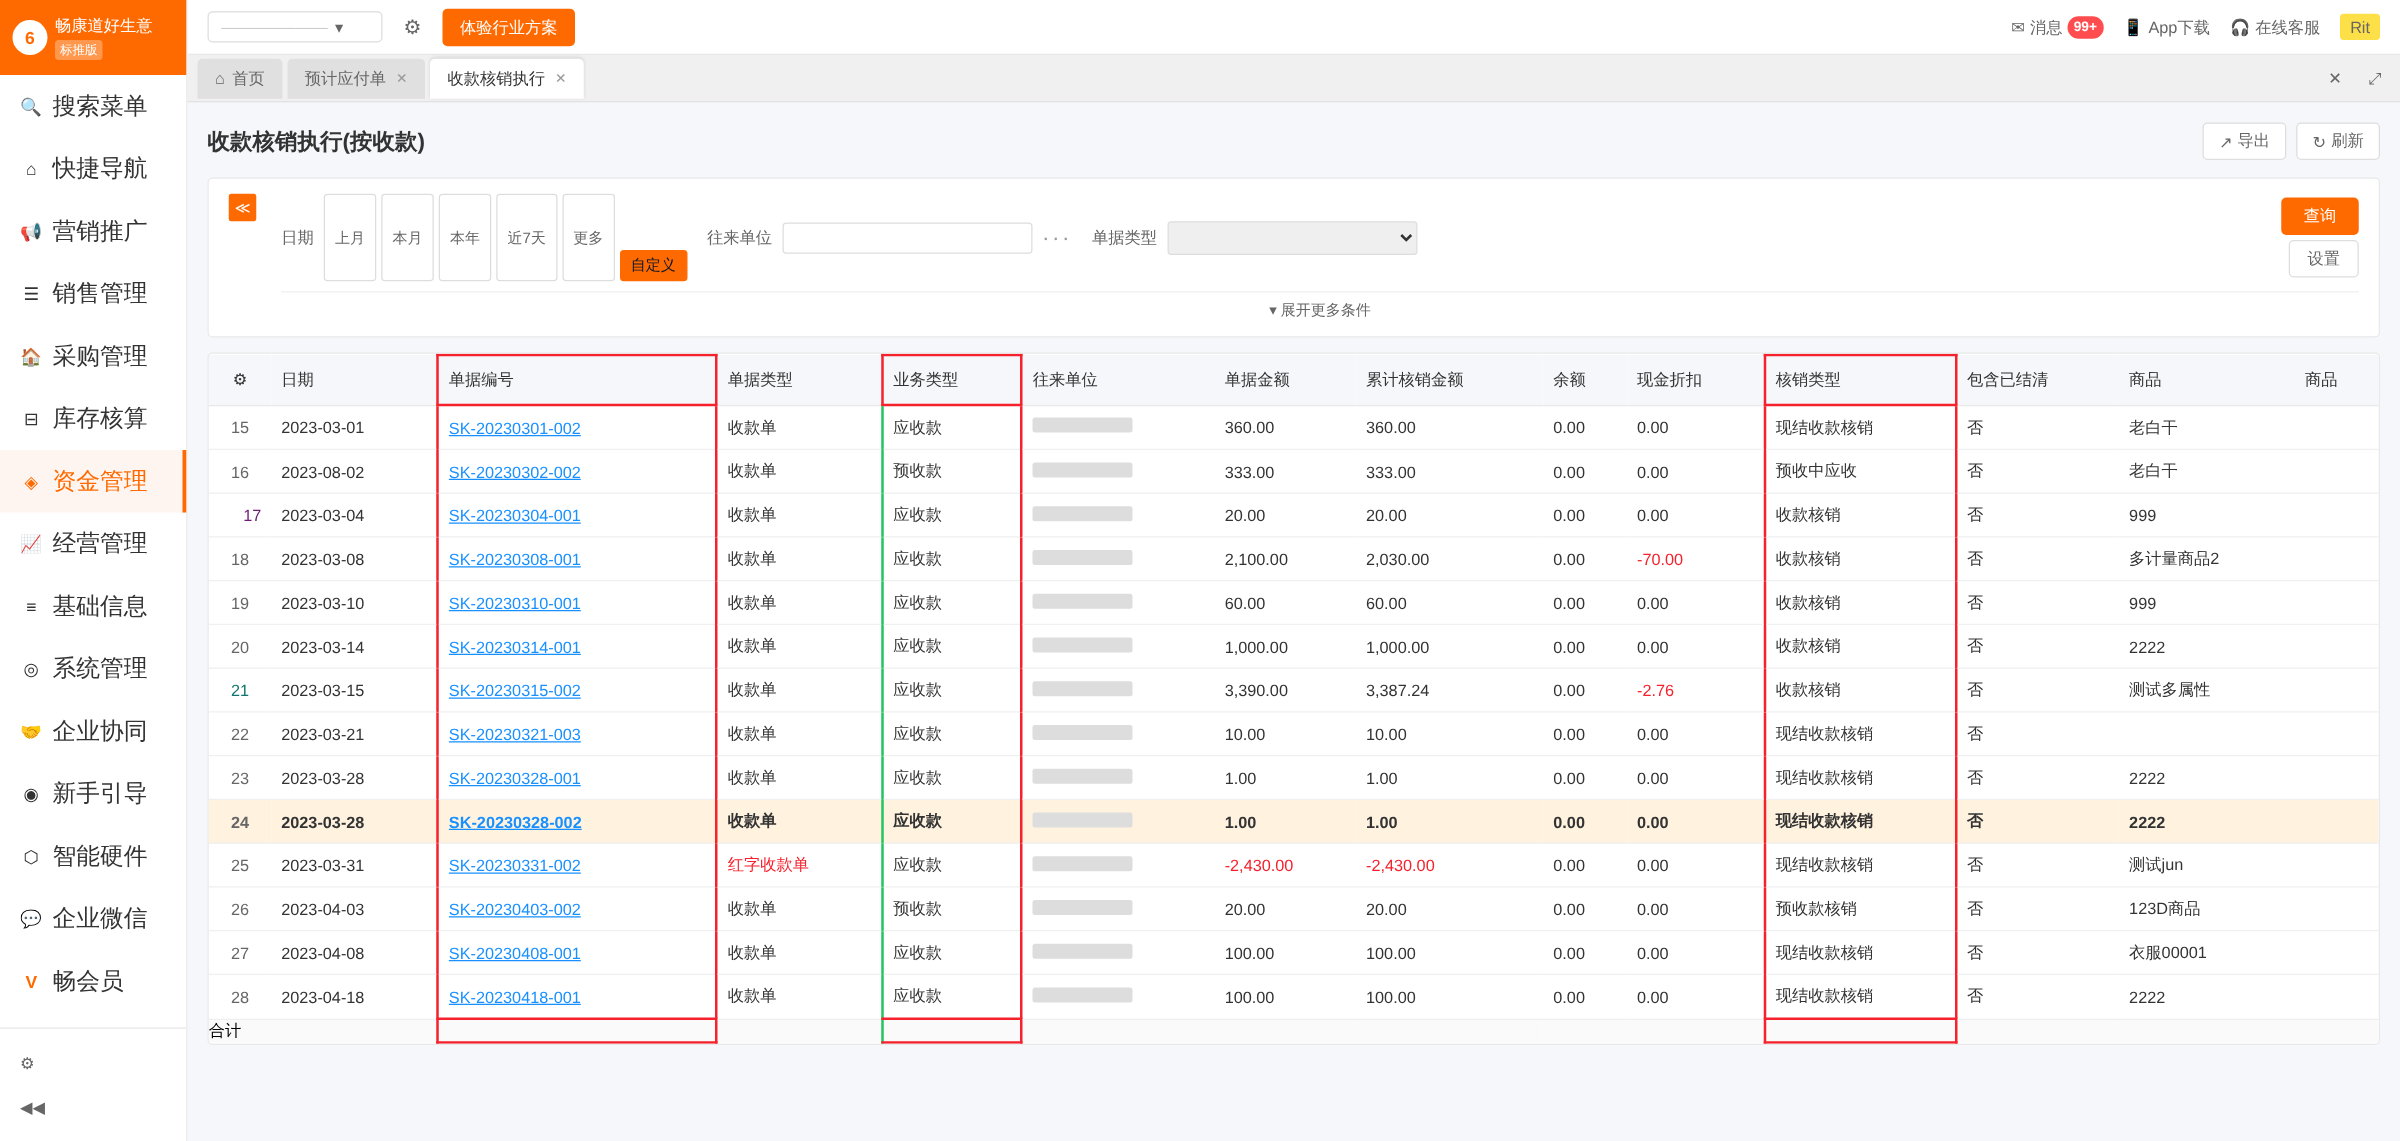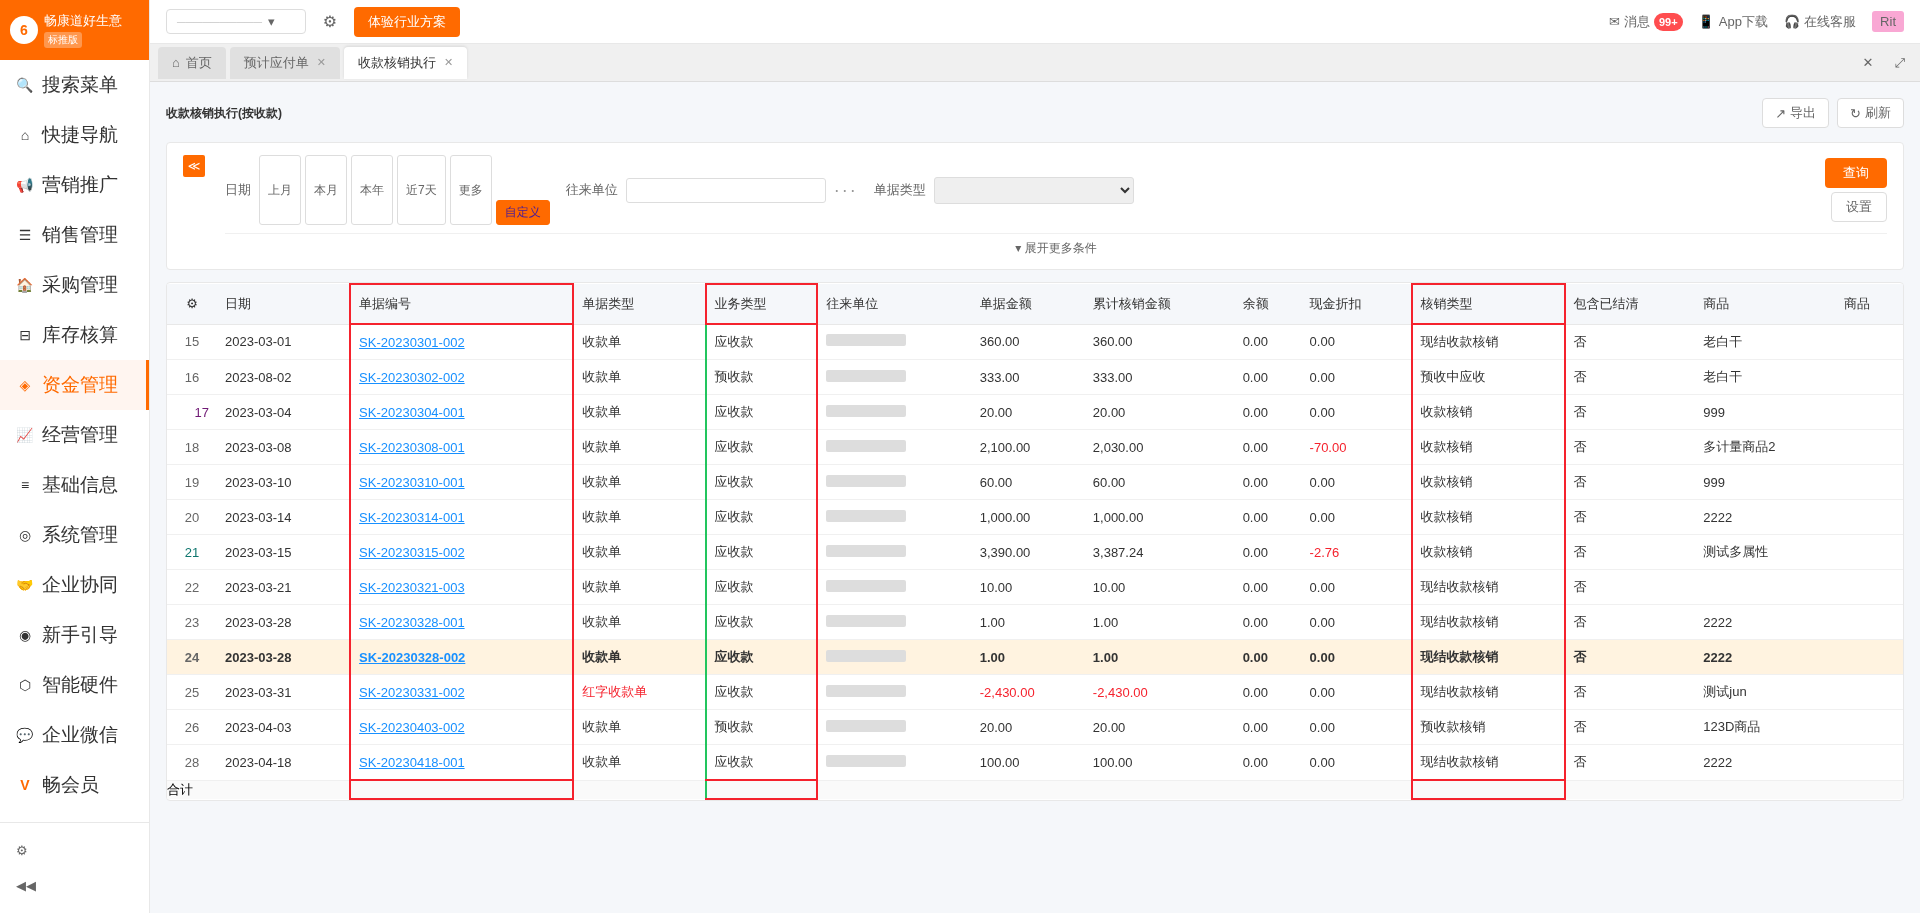--- a/index.html
+++ b/index.html
@@ -35,32 +35,32 @@
     .tab.active { background: #fff; color: #333; box-shadow: 0 -1px 3px rgba(0,0,0,0.1); }
     .tab-close { font-size: 11px; color: #999; cursor: pointer; margin-left: 2px; }
     .tabbar-right { margin-left: auto; display: flex; align-items: center; gap: 8px; }
     .tab-action-btn { width: 24px; height: 24px; display: flex; align-items: center; justify-content: center; cursor: pointer; color: #666; }
 
     
     .page-content { flex: 1; overflow: auto; padding: 16px; background: #f5f7fa; }
 
     
     .page-header { display: flex; align-items: center; justify-content: space-between; margin-bottom: 14px; }
-    .page-title { font-size: 12px; font-weight: bold; color: #333; }
+    .page-title { font-size: 18px; font-weight: bold; color: #333; }
     .page-actions { display: flex; gap: 8px; }
     .btn-outline { border: 1px solid #ddd; background: #fff; color: #666; padding: 5px 12px; border-radius: 4px; cursor: pointer; font-size: 13px; display: flex; align-items: center; gap: 4px; }
 
     
     .filter-bar { background: #fff; border: 1px solid #e8e8e8; border-radius: 4px; padding: 12px 16px; margin-bottom: 12px; }
     .filter-row { display: flex; align-items: center; gap: 16px; flex-wrap: wrap; }
     .filter-item { display: flex; align-items: center; gap: 8px; }
     .filter-label { color: #666; font-size: 13px; white-space: nowrap; }
     .filter-date-btns { display: flex; gap: 4px; }
     .filter-date-btn { padding: 3px 8px; border: 1px solid #ddd; border-radius: 3px; background: #fff; cursor: pointer; font-size: 12px; color: #666; }
-    .filter-date-btn.custom { background: #ff6a00; color: #4c1d95; border-color: #ff6a00; margin-top: 45px; }
+    .filter-date-btn.custom { background: #ff6a00; color: #0f172a; border-color: #ff6a00; margin-top: 45px; }
     .filter-date-range { font-size: 12px; color: #ff6a00; margin-top: 4px; }
     .filter-input { border: 1px solid #ddd; border-radius: 3px; padding: 4px 8px; font-size: 13px; color: #333; min-width: 200px; }
     .filter-select { border: 1px solid #ddd; border-radius: 3px; padding: 4px 8px; font-size: 13px; color: #333; min-width: 200px; }
     .filter-dots { color: #999; font-size: 18px; letter-spacing: 2px; }
     .btn-query { background: #ff6a00; color: #fff; border: none; border-radius: 4px; padding: 6px 18px; cursor: pointer; font-size: 13px; }
     .btn-setting { border: 1px solid #ddd; background: #fff; color: #666; padding: 5px 14px; border-radius: 4px; cursor: pointer; font-size: 13px; }
     .expand-bar { text-align: center; border-top: 1px solid #f0f0f0; margin-top: 8px; padding-top: 6px; cursor: pointer; color: #666; font-size: 12px; }
     .collapse-arrow { background: #ff6a00; color: #fff; width: 22px; height: 22px; border-radius: 2px; display: flex; align-items: center; justify-content: center; cursor: pointer; font-size: 12px; margin-right: 8px; }
 
     
@@ -199,21 +199,21 @@
       </div>
       <div class="topbar-right-item">
         <span>📱</span>
         <span>App下载</span>
       </div>
       <div class="topbar-right-item">
         <span>🎧</span>
         <span>在线客服</span>
       </div>
       <div class="topbar-right-item">
-        <span style="background:#f9a8d4;padding:3px 8px;border-radius:3px;">Rit</span>
+        <span style="background:#fde047;padding:3px 8px;border-radius:3px;">Rit</span>
       </div>
     </div>
   </div>
 
   <div class="tabbar">
     <div class="tab">
       <span>⌂</span>
       <span>首页</span>
     </div>
     <div class="tab">
@@ -492,20 +492,36 @@
     <td>20.00</td>
     <td>20.00</td>
     <td>0.00</td>
     <td>0.00</td>
     <td class="col-verifytype">预收款核销</td>
     <td>否</td>
     <td>123D商品</td>
     <td></td>
   </tr>
             <tr>
+    <td style="text-align:center;color:#666;">27</td>
+    <td>2023-04-08</td>
+    <td class="col-billno"><span class="link-text">SK-20230408-001</span></td>
+    <td>收款单</td>
+    <td class="col-biztype">应收款</td>
+    <td><span style="display:inline-block;width:80px;height:12px;background:#ddd;border-radius:2px;"></span></td>
+    <td>100.00</td>
+    <td>100.00</td>
+    <td>0.00</td>
+    <td>0.00</td>
+    <td class="col-verifytype">现结收款核销</td>
+    <td>否</td>
+    <td>衣服00001</td>
+    <td></td>
+  </tr>
+            <tr>
     <td style="text-align:center;color:#666;">28</td>
     <td>2023-04-18</td>
     <td class="col-billno"><span class="link-text">SK-20230418-001</span></td>
     <td>收款单</td>
     <td class="col-biztype">应收款</td>
     <td><span style="display:inline-block;width:80px;height:12px;background:#ddd;border-radius:2px;"></span></td>
     <td>100.00</td>
     <td>100.00</td>
     <td>0.00</td>
     <td>0.00</td>

